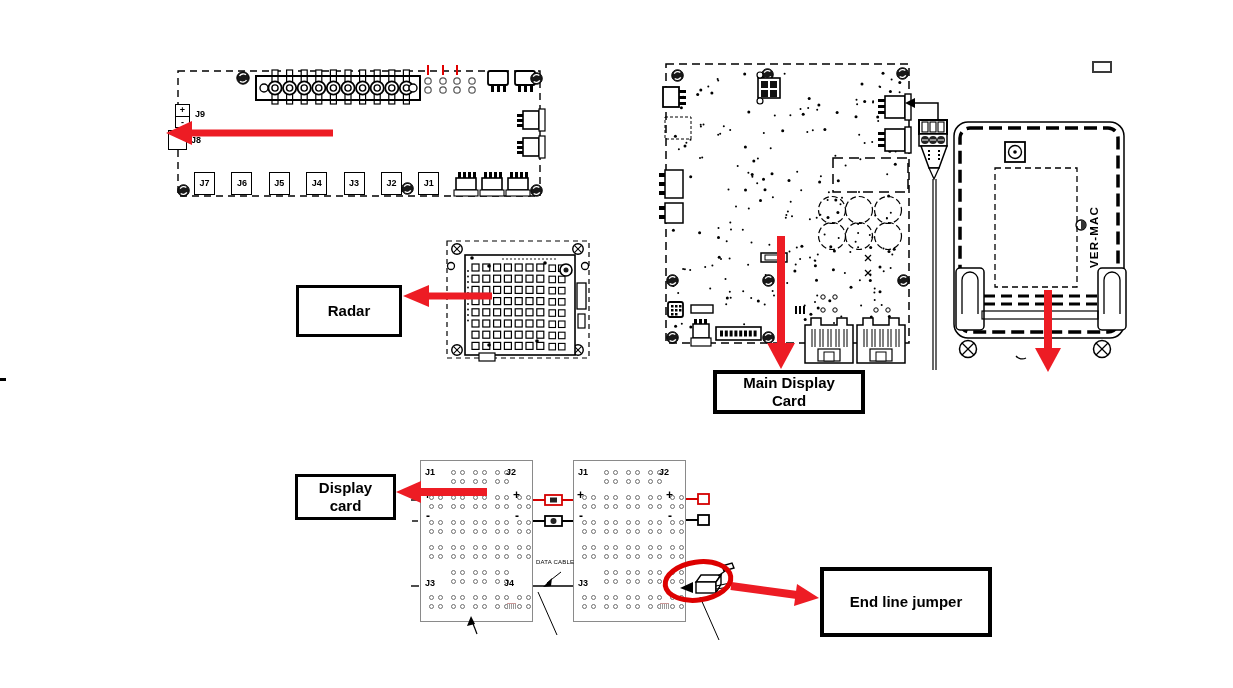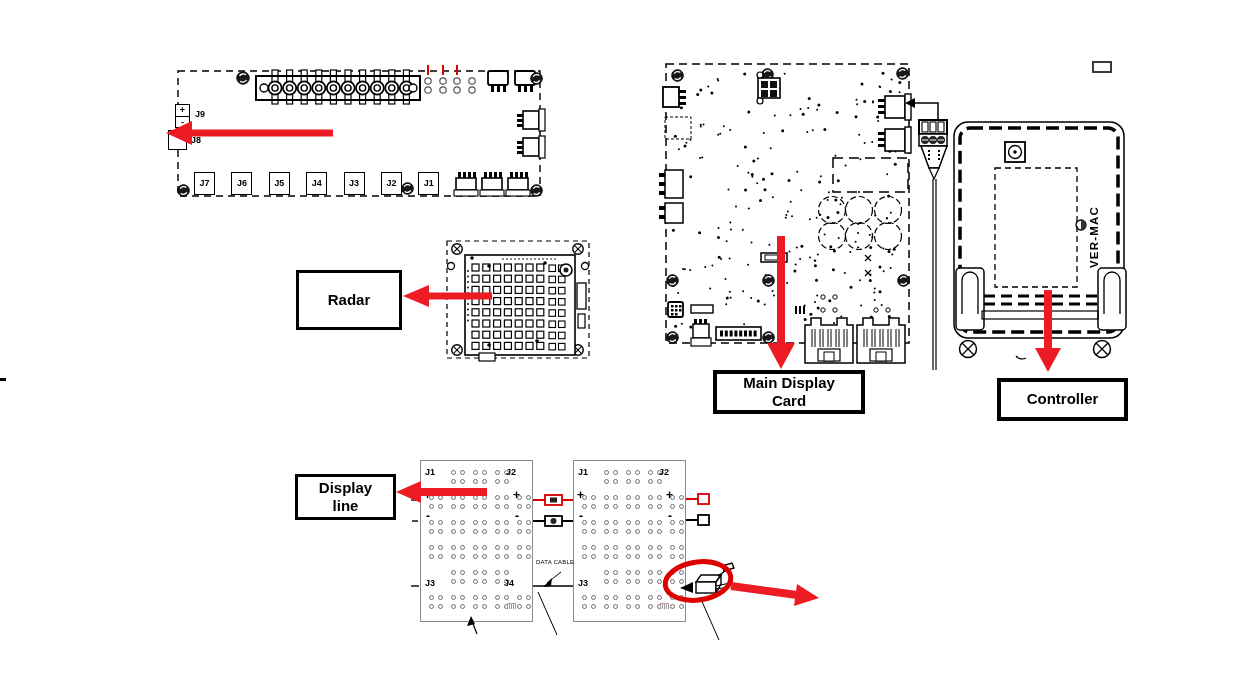--- a/index.html
+++ b/index.html
@@ -31,31 +31,31 @@
   .codebar{position:absolute;width:9px;height:5px;z-index:3;
            background:repeating-linear-gradient(90deg,#9a9a9a 0 1px,#fff 1px 2px);border-top:1px solid #c99;}
   .strayrect{position:absolute;left:1092px;top:61px;width:20px;height:12px;border:2px solid #3a3a3a;box-sizing:border-box;}
   .edge-dash{position:absolute;left:0;top:378px;width:6px;height:3px;background:#000;}
 </style>
 </head>
 <body>
 
 <div class="canvas">
 
-  <div class="callout" id="co-radar" style="left:296px;top:270px;width:106px;height:60px;">
+  <div class="callout" id="co-radar" style="left:296px;top:285px;width:106px;height:52px;">
     <span class="inner">Radar</span>
   </div>
   <div class="callout thick" id="co-main" style="left:713px;top:370px;width:152px;height:44px;">
     <span class="inner">Main Display Card</span>
   </div>
-  <div class="callout thick" id="co-ctrl" style="left:997px;top:378px;width:131px;height:43px;">
-    <span class="inner">Controller</span>
+  <div class="callout" id="co-display" style="left:295px;top:474px;width:101px;height:46px;">
+    <span class="inner">Display card</span>
   </div>
-  <div class="callout" id="co-display" style="left:295px;top:474px;width:101px;height:46px;">
-    <span class="inner">Display line</span>
+  <div class="callout thick" id="co-endline" style="left:820px;top:567px;width:172px;height:70px;">
+    <span class="inner">End line jumper</span>
   </div>
 
   <div class="board-host" style="left:177px;top:60px;width:375px;height:142px;">
     <svg class="part" style="left:0;top:0;width:375px;height:142px;" viewBox="0 0 375 142">
       <defs>
         <symbol id="scrA" viewBox="0 0 16 16">
           <circle cx="8" cy="8" r="6.2" fill="#181818" stroke="#000" stroke-width="1"></circle>
           <path d="M4.5,6 A4.5,4.5 0 0 1 11,4.8" stroke="#fff" stroke-width="1.4" fill="none"></path>
           <path d="M11.5,10 A4.5,4.5 0 0 1 5,11.2" stroke="#fff" stroke-width="1.4" fill="none"></path>
         </symbol>

